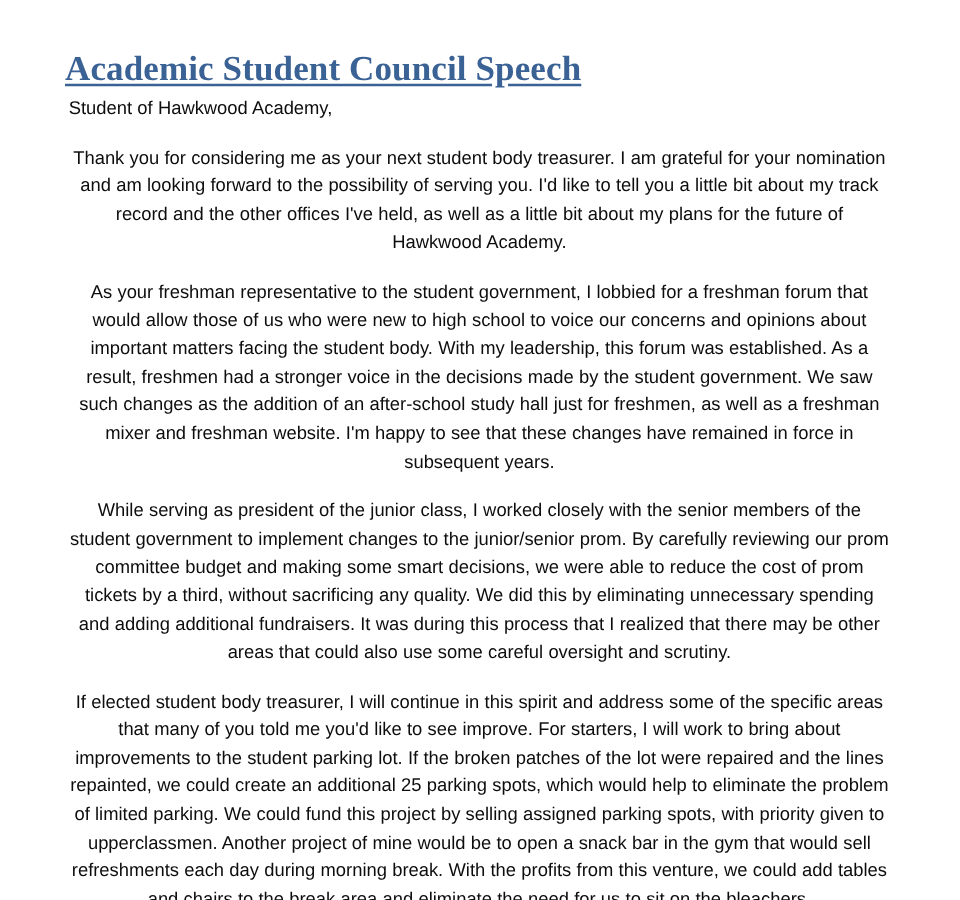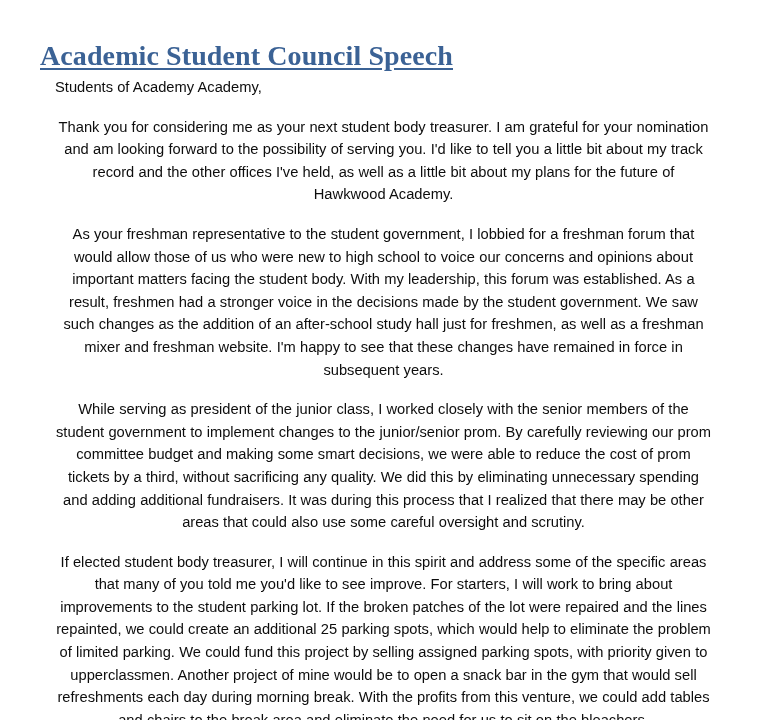--- a/index.html
+++ b/index.html
@@ -19,21 +19,21 @@
   .page {
     position: relative;
     width: 768px;
     height: 720px;
     background: #ffffff;
     overflow: hidden;
   }
 
   .doc-title {
     position: absolute;
-    left: 40px;
+    left: 52px;
     top: 20px;
     font-family: "Liberation Serif", "DejaVu Serif", serif;
     font-size: 28px;
     line-height: 34px;
     font-weight: bold;
     color: #3b6295;
     text-decoration: underline;
     text-underline-offset: 3px;
     letter-spacing: 0.1px;
     white-space: nowrap;
@@ -72,21 +72,21 @@
 </style>
 </head>
 <body>
 
 <div class="page">
 
   <h1 class="doc-title">Academic Student Council Speech</h1>
 
   <div class="body-block">
 
-    <p class="salutation">Students of Academy Academy,</p>
+    <p class="salutation">Student of Hawkwood Academy,</p>
 
     <p class="para">Thank you for considering me as your next student body treasurer. I am grateful for your nomination and am looking forward to the possibility of serving you. I'd like to tell you a little bit about my track record and the other offices I've held, as well as a little bit about my plans for the future of Hawkwood Academy.</p>
 
     <p class="para">As your freshman representative to the student government, I lobbied for a freshman forum that would allow those of us who were new to high school to voice our concerns and opinions about important matters facing the student body. With my leadership, this forum was established. As a result, freshmen had a stronger voice in the decisions made by the student government. We saw such changes as the addition of an after-school study hall just for freshmen, as well as a freshman mixer and freshman website. I'm happy to see that these changes have remained in force in subsequent years.</p>
 
     <p class="para">While serving as president of the junior class, I worked closely with the senior members of the student government to implement changes to the junior/senior prom. By carefully reviewing our prom committee budget and making some smart decisions, we were able to reduce the cost of prom tickets by a third, without sacrificing any quality. We did this by eliminating unnecessary spending and adding additional fundraisers. It was during this process that I realized that there may be other areas that could also use some careful oversight and scrutiny.</p>
 
     <p class="para">If elected student body treasurer, I will continue in this spirit and address some of the specific areas that many of you told me you'd like to see improve. For starters, I will work to bring about improvements to the student parking lot. If the broken patches of the lot were repaired and the lines repainted, we could create an additional 25 parking spots, which would help to eliminate the problem of limited parking. We could fund this project by selling assigned parking spots, with priority given to upperclassmen. Another project of mine would be to open a snack bar in the gym that would sell refreshments each day during morning break. With the profits from this venture, we could add tables and chairs to the break area and eliminate the need for us to sit on the bleachers.</p>
 
   </div>

